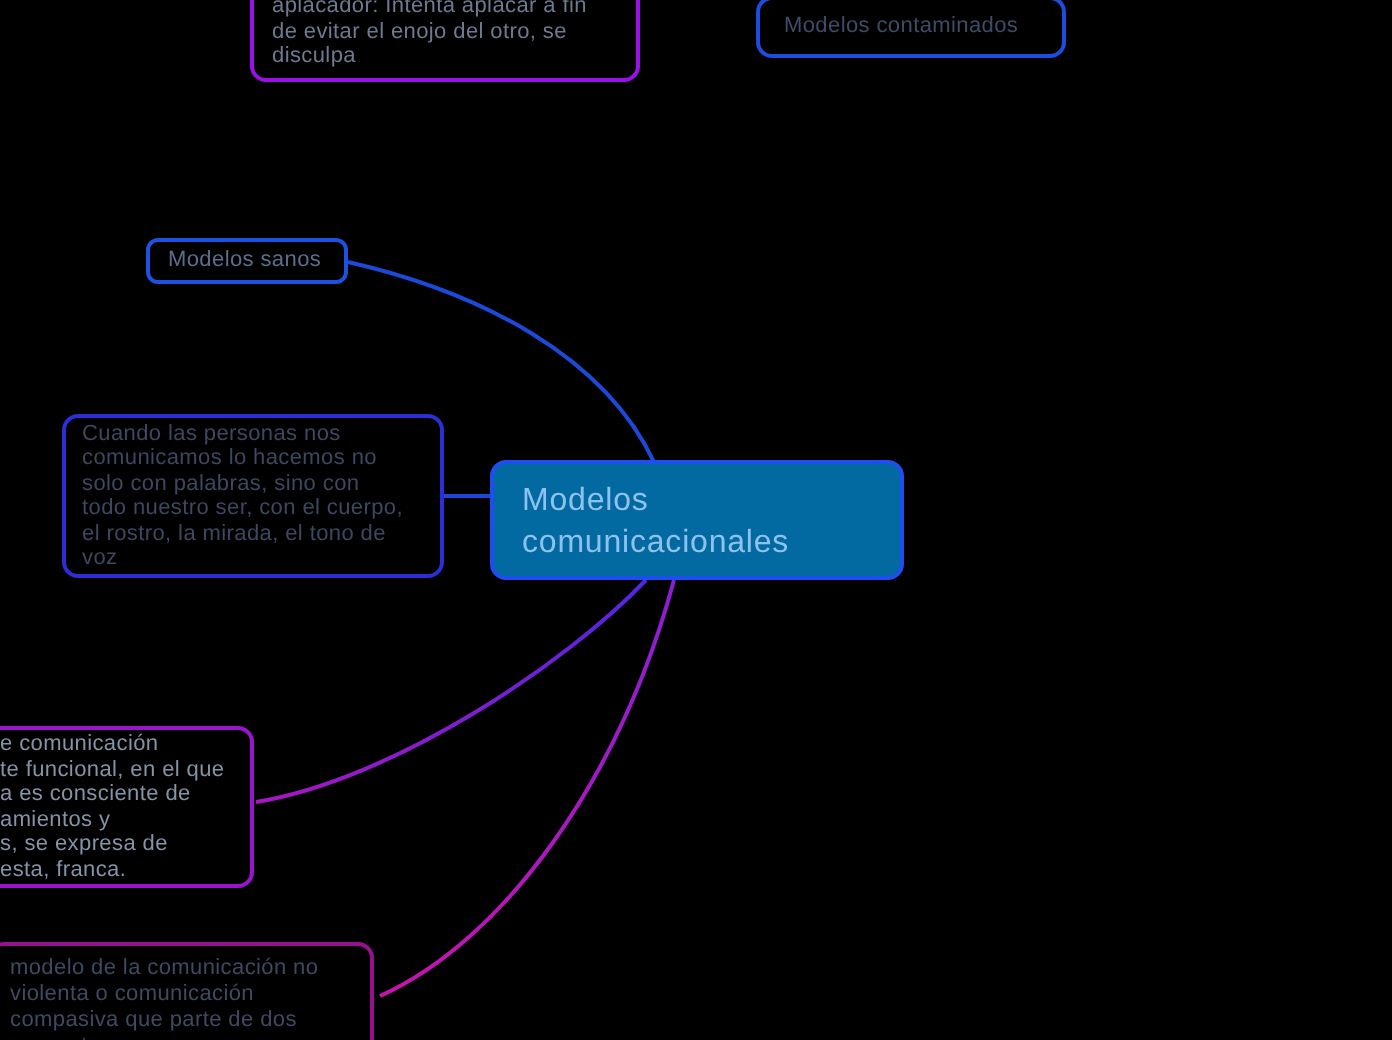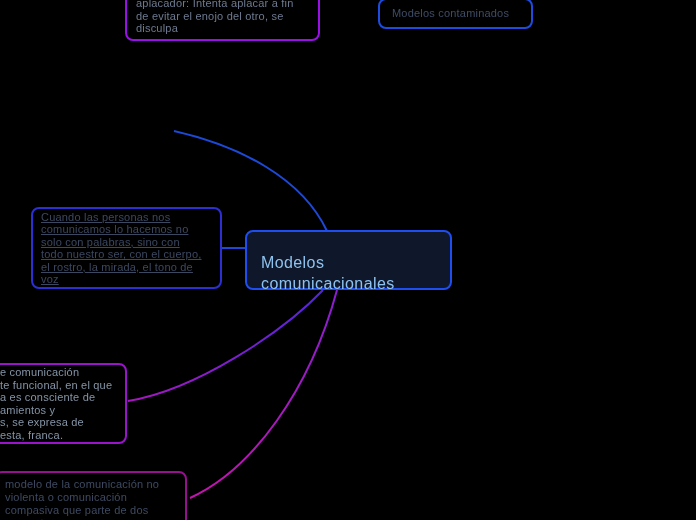--- a/index.html
+++ b/index.html
@@ -55,27 +55,26 @@
     border-color: #1d52e0;
     border-radius: 6px;
     color: #5c6e8e;
   }
   .node-cuando {
     left: 31px; top: 207px; width: 191px;
     padding: 2px 8px;
     line-height: 12.4px;
     border-color: #2b2fd4;
     color: #3c4860;
-    text-decoration: underline;
   }
   .node-central {
     left: 245px; top: 230px; width: 207px; height: 60px;
-    padding: 20px 14px;
+    padding: 8px 14px;
     border-color: #1e4ef0;
-    background: #0f172a;
+    background: #0369a1;
     color: #8ec2ee;
     font-size: 16px;
     line-height: 21px;
     letter-spacing: 0.4px;
   }
   .node-asertiva {
     left: -11px; top: 363px; width: 138px;
     padding: 1px 9px;
     border-color: #9a14cc;
     color: #8494a6;
@@ -109,20 +108,21 @@
     <path d="M 323 290 C 283 332, 196 390, 128 401" fill="none" stroke="url(#gradAsertiva)" stroke-width="2"></path>
     <path d="M 337 290 C 310 390, 252 470, 190 498" fill="none" stroke="url(#gradNoViolenta)" stroke-width="2"></path>
   </svg>
 
   <div class="node node-small node-aplacador">aplacador: Intenta aplacar a fin
 de evitar el enojo del otro, se
 disculpa</div>
 
   <div class="node node-small node-contaminados">Modelos contaminados</div>
 
+  <div class="node node-small node-sanos">Modelos sanos</div>
 
   <div class="node node-small node-cuando">Cuando las personas nos
 comunicamos lo hacemos no
 solo con palabras, sino con
 todo nuestro ser, con el cuerpo,
 el rostro, la mirada, el tono de
 voz</div>
 
   <div class="node node-central">Modelos
 comunicacionales</div>

